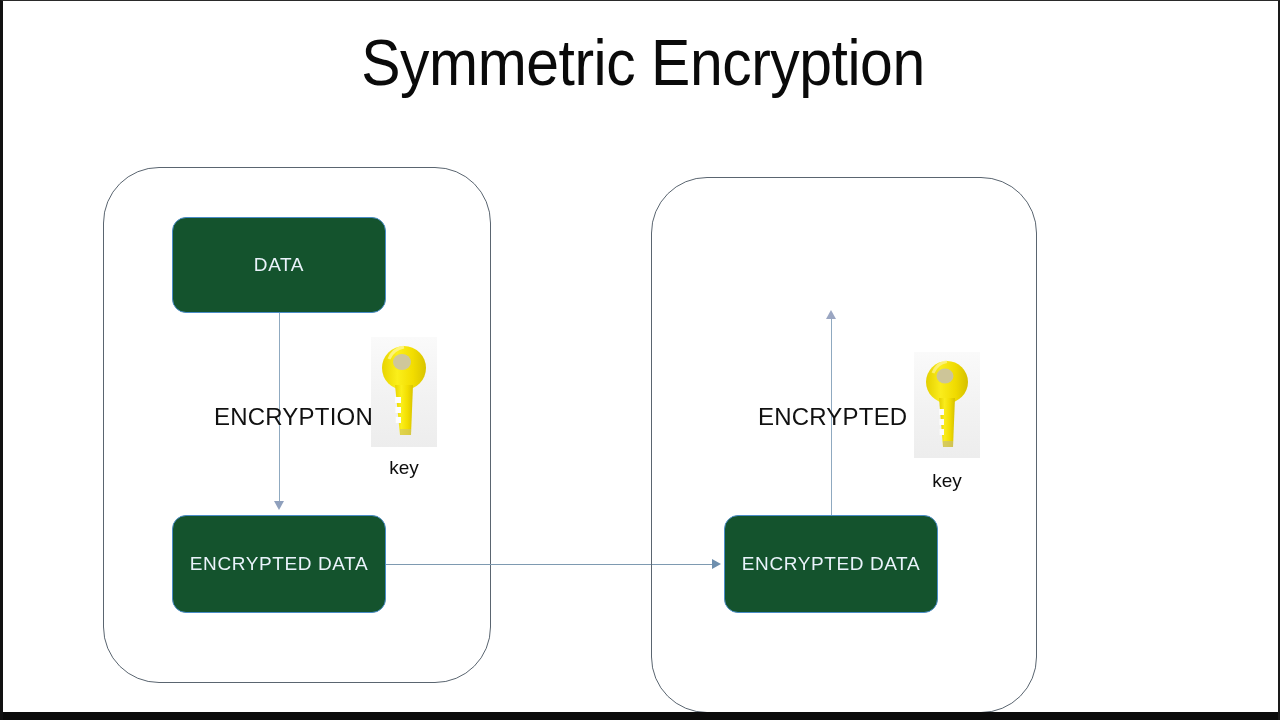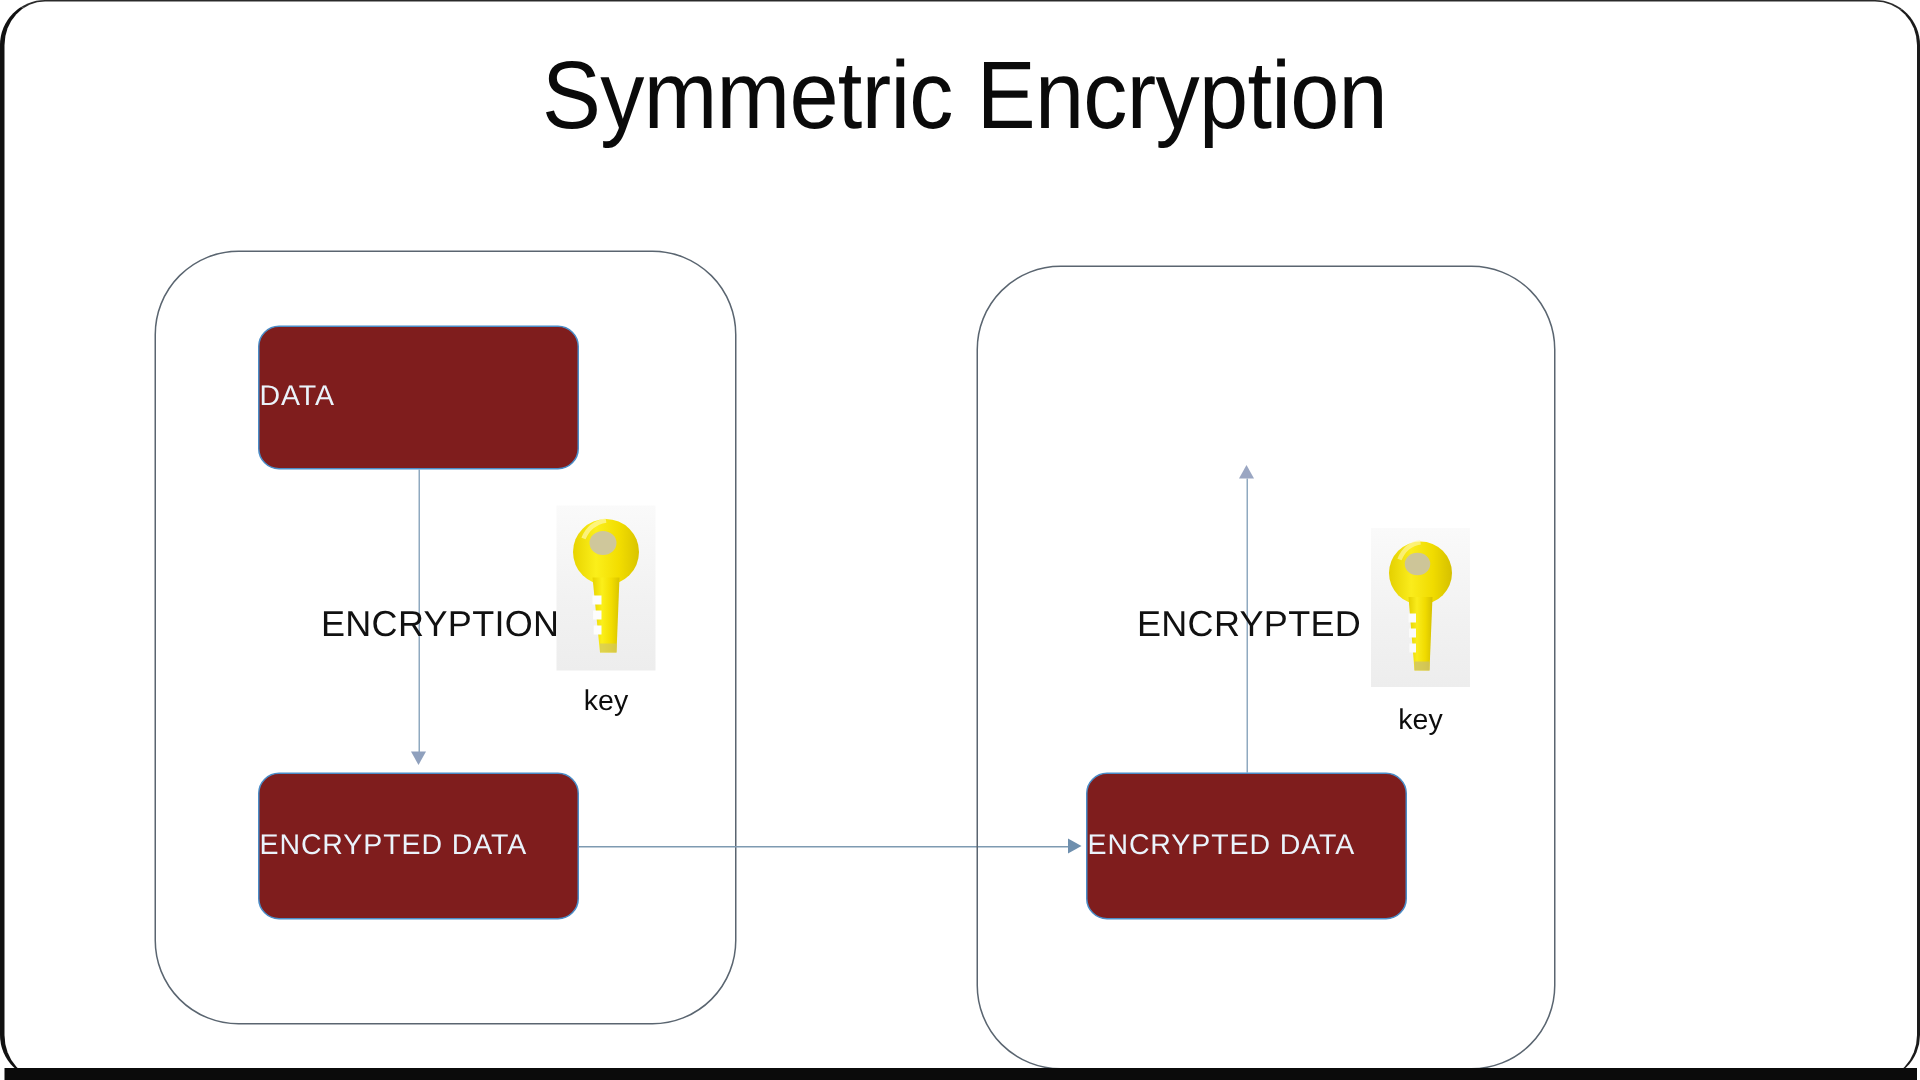--- a/index.html
+++ b/index.html
@@ -14,21 +14,20 @@
   }
 
   #slide {
     position: relative;
     width: 1280px;
     height: 720px;
     background: #ffffff;
     border-left: 3px solid #111111;
     border-right: 2px solid #1a1a1a;
     border-top: 1px solid #2a2a2a;
-    border-radius: 30px;
   }
 
   
   .letterbox-bottom {
     position: absolute;
     left: 0;
     right: 0;
     bottom: 0;
     height: 8px;
     background: #0b0b0b;
@@ -58,26 +57,26 @@
     border: 1px solid #5a6570;
     border-radius: 56px;
     background: transparent;
   }
   .panel.left  { left: 100px;  top: 166px; width: 388px; height: 516px; }
   .panel.right { left: 648px;  top: 176px; width: 386px; height: 536px; }
 
   
   .box {
     position: absolute;
-    background: #7f1d1d;
+    background: #14532d;
     border: 1px solid #4a8cc7;
     border-radius: 14px;
     display: flex;
     align-items: center;
-    justify-content: flex-start;
+    justify-content: center;
     color: #eaf3fb;
     font-family: "Liberation Sans", sans-serif;
     font-size: 19px;
     font-weight: 400;
     letter-spacing: 0.6px;
     white-space: nowrap;
   }
   .box-data            { left: 169px; top: 216px; width: 214px; height: 96px; }
   .box-encrypted-left  { left: 169px; top: 514px; width: 214px; height: 98px; }
   .box-encrypted-right { left: 721px; top: 514px; width: 214px; height: 98px; }

